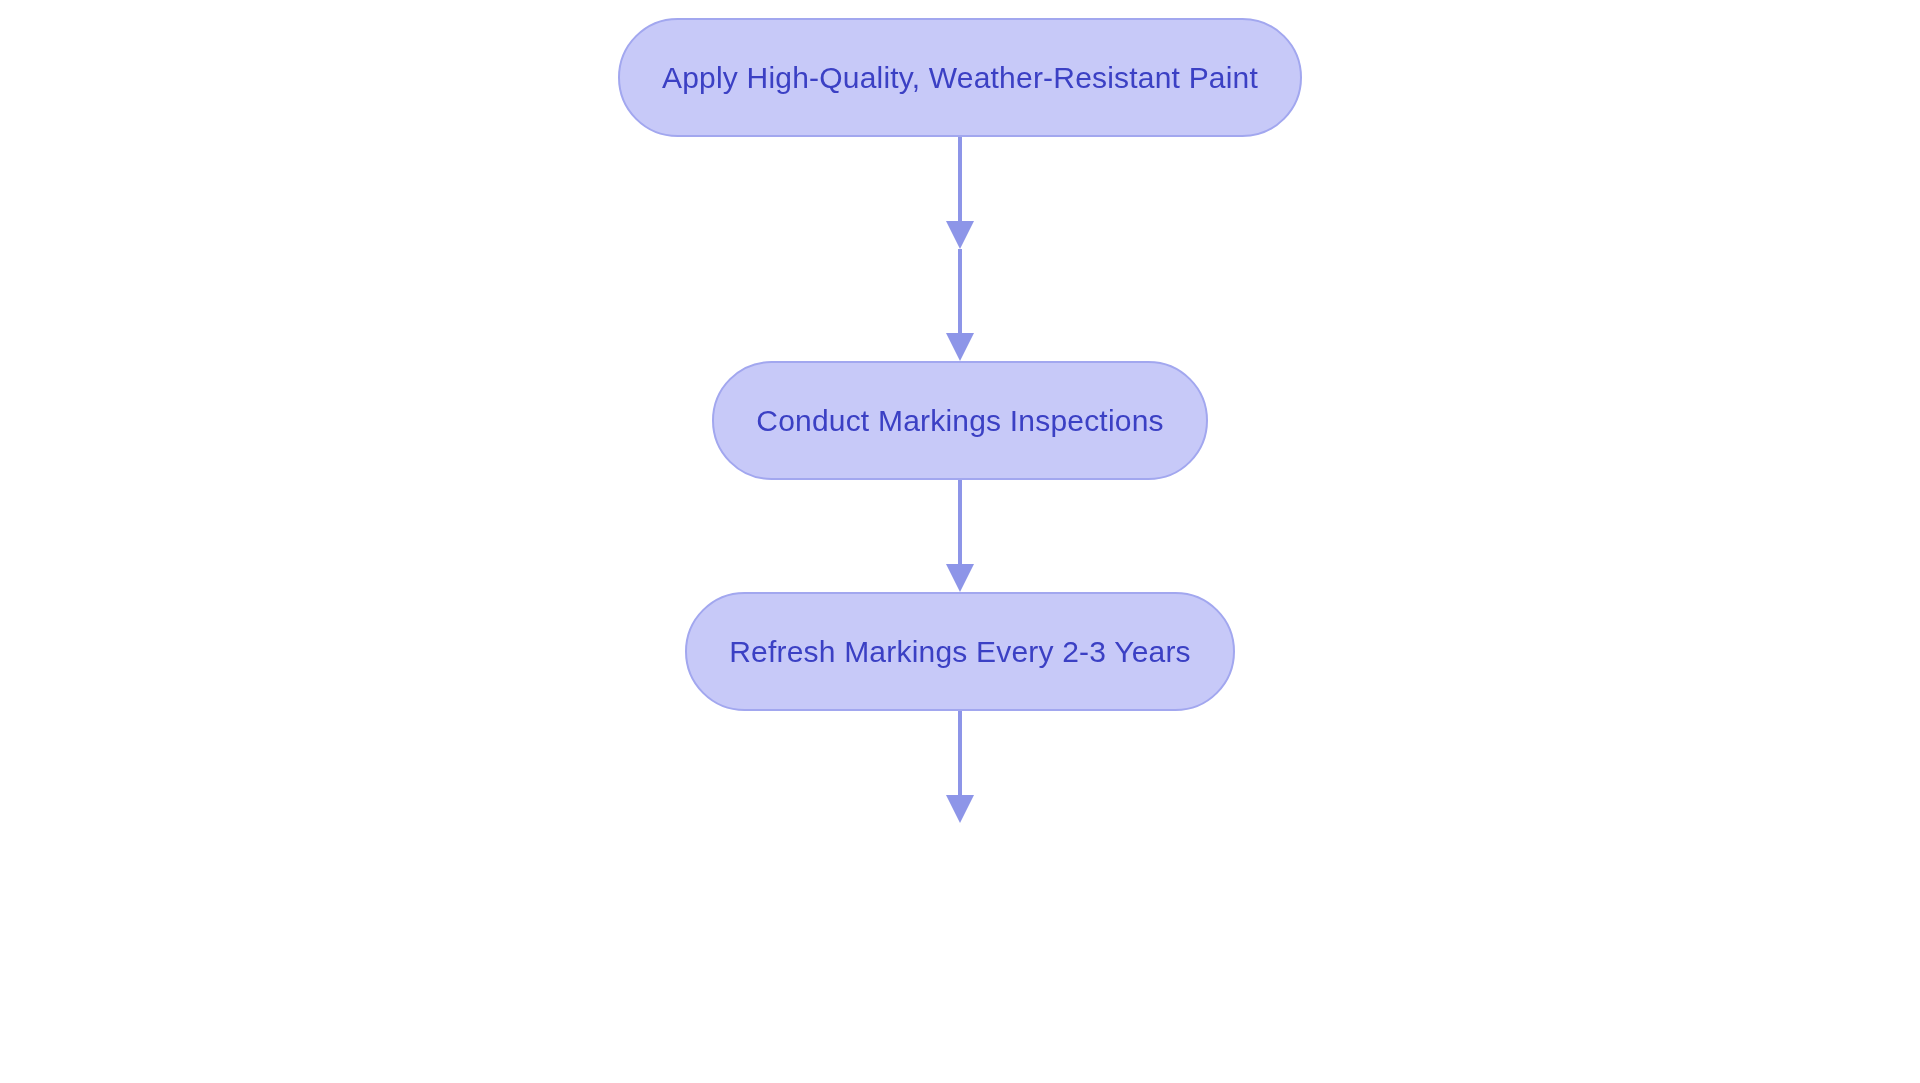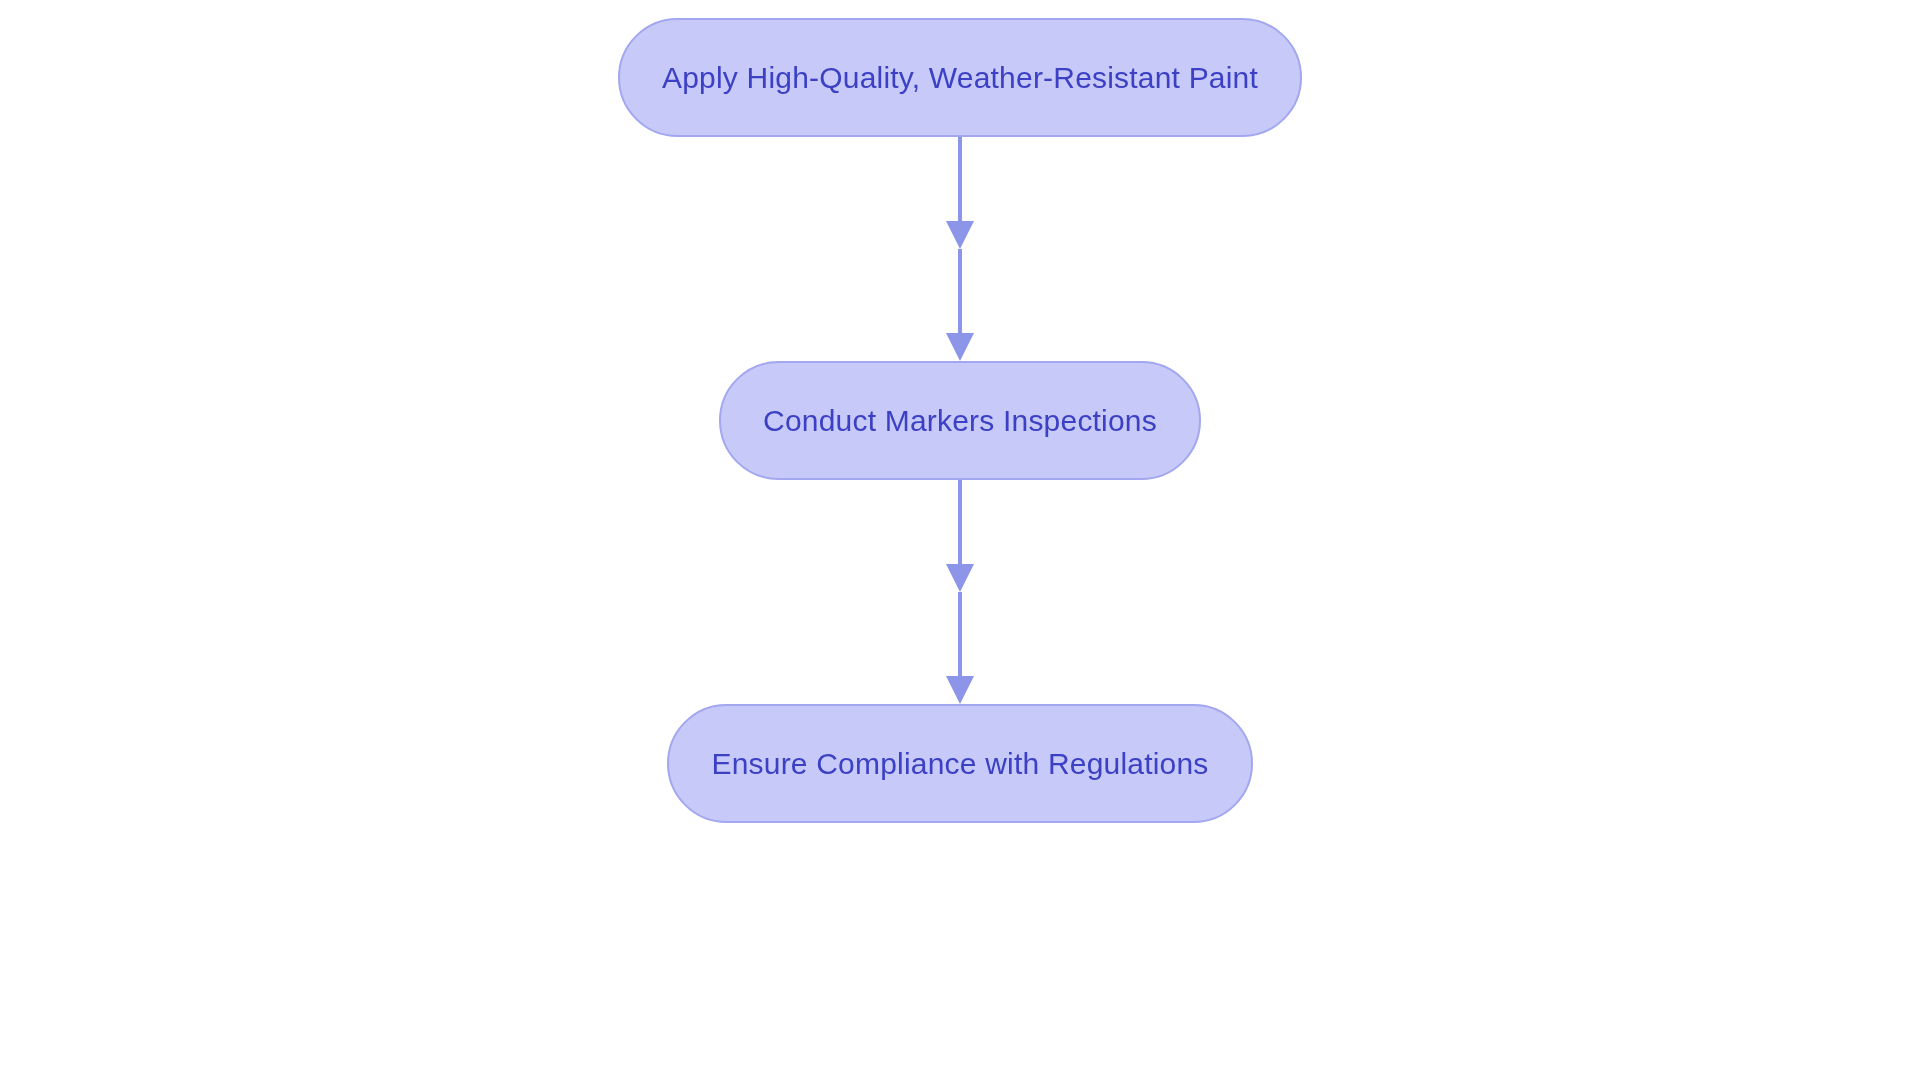--- a/index.html
+++ b/index.html
@@ -80,32 +80,32 @@
       <div class="arrow-head"></div>
     </div>
 
 
     <div class="connector">
       <div class="arrow-line"></div>
       <div class="arrow-head"></div>
     </div>
 
     <div class="node">
-      <span class="node-label">Conduct Markers Inspections</span>
+      <span class="node-label">Conduct Markings Inspections</span>
+    </div>
+
+    <div class="connector">
+      <div class="arrow-line"></div>
+      <div class="arrow-head"></div>
+    </div>
+
+    <div class="node">
+      <span class="node-label">Refresh Markings Every 2-3 Years</span>
     </div>
 
     <div class="connector">
       <div class="arrow-line"></div>
       <div class="arrow-head"></div>
     </div>
 
 
-    <div class="connector">
-      <div class="arrow-line"></div>
-      <div class="arrow-head"></div>
-    </div>
-
-    <div class="node">
-      <span class="node-label">Ensure Compliance with Regulations</span>
-    </div>
-
   </div>
 </div>
 
 </body></html>

